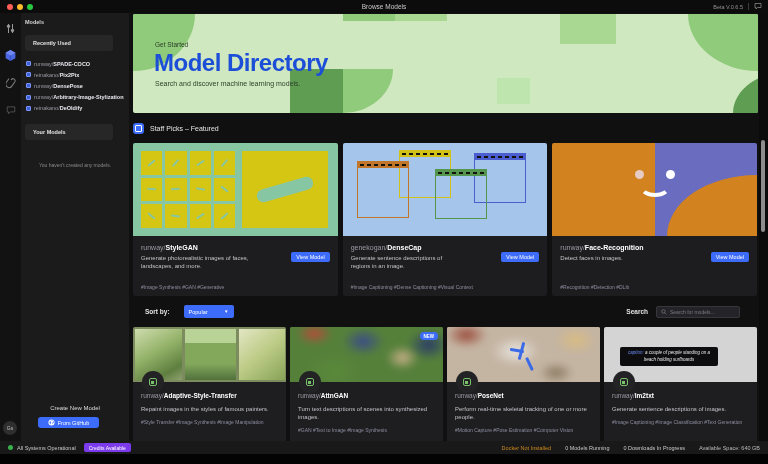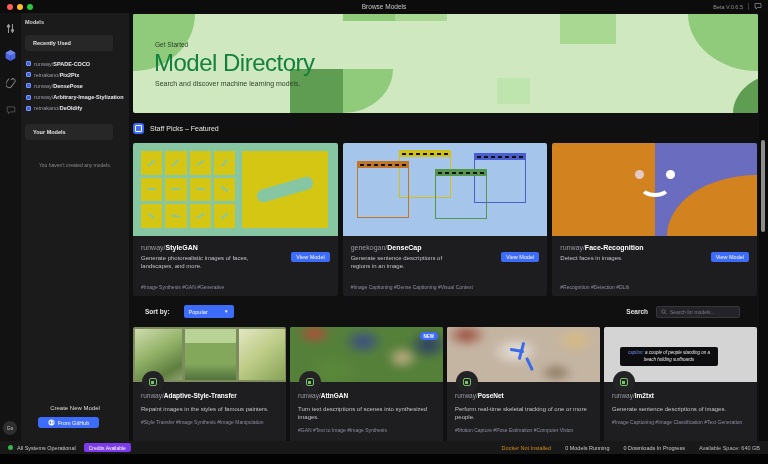--- a/index.html
+++ b/index.html
@@ -41,21 +41,21 @@
   
   .content{position:absolute;left:129px;top:13px;right:0;bottom:0;background:#101010;}
   .scroll-track{position:absolute;right:0;top:0;width:9px;bottom:0;background:#0b0b0b;}
   .scroll-thumb{position:absolute;right:3px;top:127px;width:4px;height:92px;border-radius:2px;background:#8d8d8d;}
 
   
   .hero{position:absolute;left:4px;top:1px;width:625px;height:99px;background:#cfe8c0;border-radius:2px;overflow:hidden;}
   .shape{position:absolute;}
   .g-mid{background:#8fcb7a;} .g-dark{background:#5f9e52;} .g-l2{background:#a9d893;} .g-l3{background:#bfe5ae;}
   .hero-eyebrow{position:absolute;left:22px;top:27px;font-size:6.5px;color:#2c3c28;z-index:2;}
-  .hero-title{position:absolute;left:21px;top:35px;font-size:24px;font-weight:normal;color:#15803d;letter-spacing:-0.5px;z-index:2;}
+  .hero-title{position:absolute;left:21px;top:35px;font-size:24px;font-weight:bold;color:#1d4ed8;letter-spacing:-0.5px;z-index:2;}
   .hero-sub{position:absolute;left:22px;top:66px;font-size:7px;color:#2f4029;z-index:2;}
 
   
   .section-row{position:absolute;left:4px;top:110px;display:flex;align-items:center;gap:6px;}
   .sp-icon{width:11px;height:11px;border-radius:3px;background:#3d6bfa;display:flex;align-items:center;justify-content:center;}
   .sp-icon-inner{width:5px;height:5px;border:1px solid #fff;border-radius:1px;}
   .sp-label{font-size:7px;color:#e6e6e6;}
 
   
   .featured-row{position:absolute;left:4px;top:130px;width:624px;display:flex;gap:5px;}

